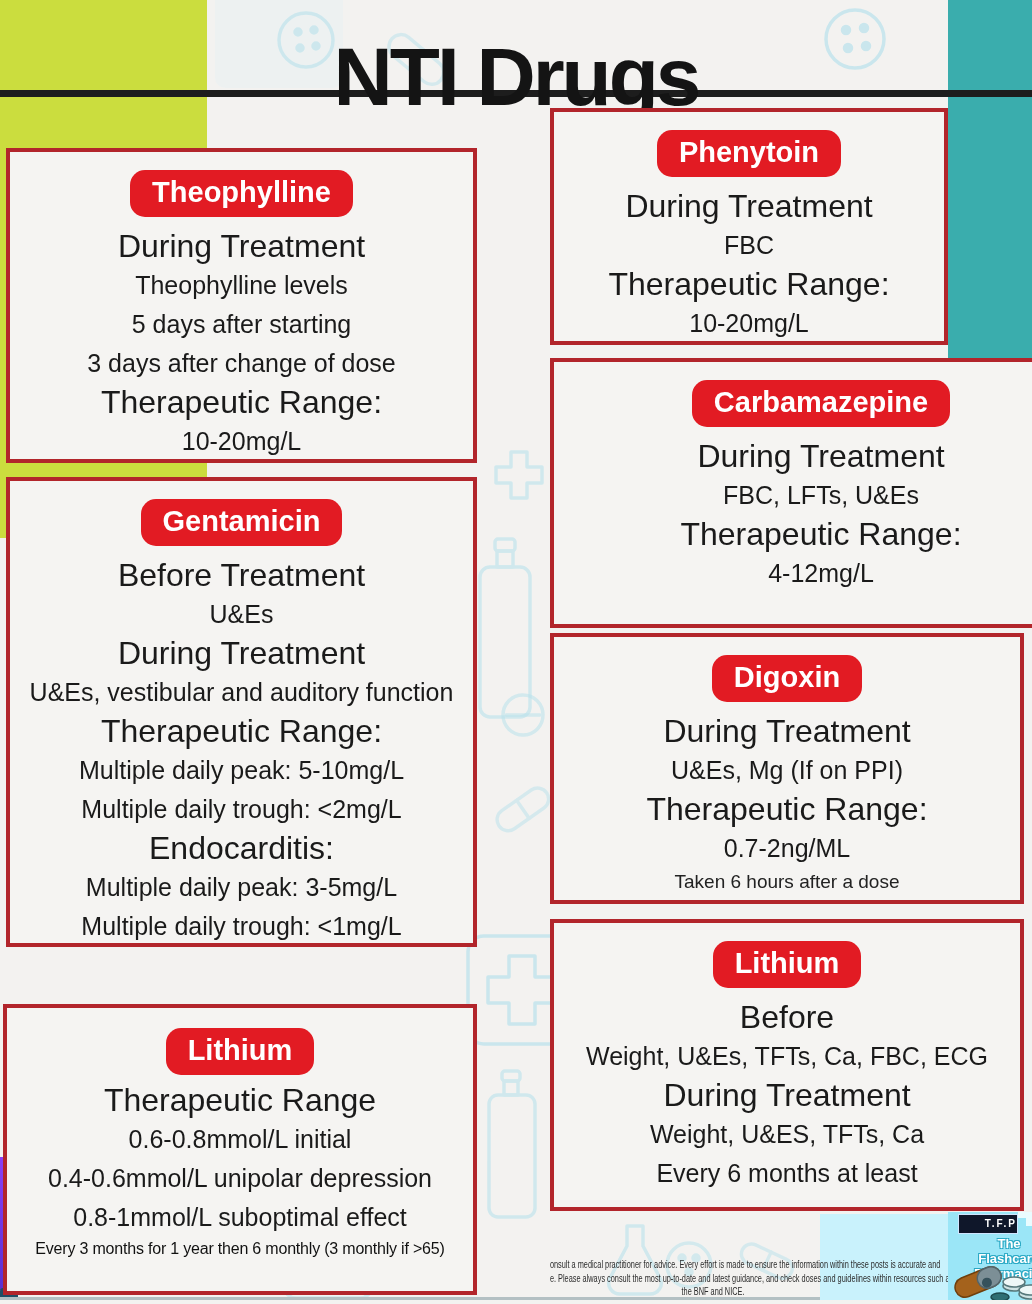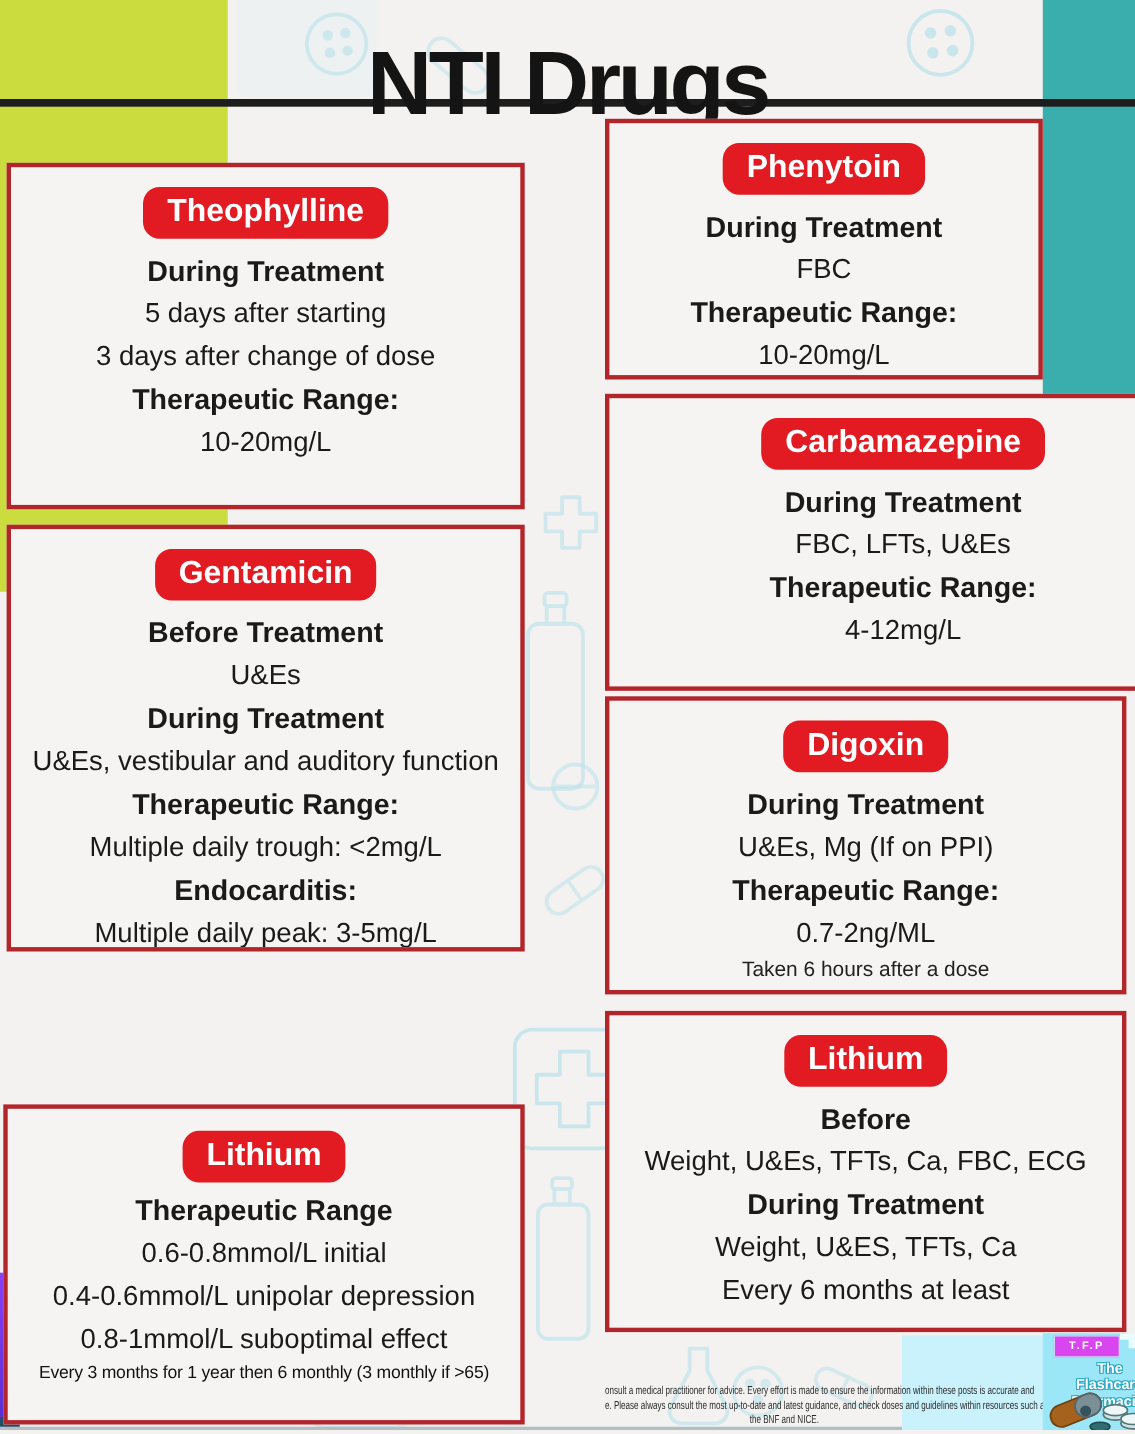--- a/index.html
+++ b/index.html
@@ -13,37 +13,37 @@
   
   .pat{position:absolute;z-index:0;}
   .pat svg{stroke:#b9e2ec;fill:none;stroke-width:3.5;stroke-linejoin:round;stroke-linecap:round;}
   
   .card{position:absolute;box-sizing:border-box;background:#f5f4f2;border:4px solid #b2252b;
         z-index:3;text-align:center;overflow:hidden;}
   .pill{display:inline-block;margin-top:18px;background:#e21b23;color:#ffffff;
         font-weight:bold;font-size:29px;padding:6px 22px 8px 22px;border-radius:15px;}
   .lines{margin-top:10px;padding:0 16px;}
   .ln{font-size:25px;line-height:39px;color:#1a1a1a;}
-  .ln.b{font-weight:bold;font-size:26px;}
+  .ln.b{font-weight:normal;font-size:32px;}
   .ln.s{font-size:19px;line-height:27px;color:#222;}
   .ln.tight{font-size:16px;line-height:24px;letter-spacing:-0.2px;white-space:nowrap;color:#111;}
   
   .purple-strip{position:absolute;left:0;top:1157px;width:7px;height:133px;z-index:1;
         background:linear-gradient(#8a3ff5,#5a2fd0);}
   .blob{position:absolute;left:0;top:1288px;width:18px;height:12px;background:#1f4f66;border-radius:3px;z-index:1;}
   .bottom-line{position:absolute;left:0;top:1297px;width:1032px;height:3px;background:#b3c0c3;z-index:1;}
   .cyan-light{position:absolute;left:820px;top:1214px;width:130px;height:86px;background:#c9f2fc;z-index:1;}
   .disclaimer{position:absolute;left:480px;top:1258px;width:466px;z-index:2;text-align:center;
         color:#2b2b2b;transform:scaleX(0.70);transform-origin:center;}
   .disc-ln{font-size:10.5px;line-height:13.5px;white-space:nowrap;font-weight:500;}
   .logo-card{position:absolute;left:948px;top:1212px;width:84px;height:88px;background:#9be6f7;
         z-index:4;overflow:hidden;}
-  .tfp-badge{position:absolute;left:10px;top:2px;width:58px;height:18px;background:#d946ef;
+  .tfp-badge{position:absolute;left:10px;top:2px;width:58px;height:18px;background:#0f172a;
         border:1px solid #cfe6ff;color:#fff;font-size:10px;font-weight:bold;letter-spacing:2px;
-        text-align:center;line-height:18px;}
+        text-align:right;line-height:18px;}
   .logo-text{position:absolute;left:6px;top:24px;width:110px;text-align:center;color:#ffffff;
         font-weight:bold;font-size:13px;line-height:15px;
         text-shadow:1px 1px 0 #2aa8c4,-1px 1px 0 #2aa8c4,1px -1px 0 #2aa8c4,-1px -1px 0 #2aa8c4;}
   .logo-pills{position:absolute;left:0px;top:44px;}
   .logo-cross{position:absolute;right:-8px;top:-8px;width:22px;height:22px;z-index:1;}
 </style>
 </head>
 <body>
 
 <div class="pat" style="left:213px;top:0;opacity:.45">
@@ -148,35 +148,37 @@
 <div class="blob"></div>
 <div class="bottom-line"></div>
 <div class="cyan-light"></div>
 
 <h1 class="page-title">NTI Drugs</h1>
 
 <section class="card" style="left:6px;top:148px;width:471px;height:315px;">
   <div class="pill">Theophylline</div>
   <div class="lines">
     <div class="ln b">During Treatment</div>
+    <div class="ln">Theophylline levels</div>
     <div class="ln">5 days after starting</div>
     <div class="ln">3 days after change of dose</div>
     <div class="ln b">Therapeutic Range:</div>
     <div class="ln">10-20mg/L</div>
   </div>
 </section>
 
-<section class="card" style="left:6px;top:477px;width:471px;height:388px;text-align:center;">
+<section class="card" style="left:6px;top:477px;width:471px;height:470px;text-align:center;">
   <div class="pill">Gentamicin</div>
   <div class="lines">
     <div class="ln b">Before Treatment</div>
     <div class="ln">U&amp;Es</div>
     <div class="ln b">During Treatment</div>
     <div class="ln">U&amp;Es, vestibular and auditory function</div>
     <div class="ln b">Therapeutic Range:</div>
+    <div class="ln">Multiple daily peak: 5-10mg/L</div>
     <div class="ln">Multiple daily trough: &lt;2mg/L</div>
     <div class="ln b">Endocarditis:</div>
     <div class="ln">Multiple daily peak: 3-5mg/L</div>
     <div class="ln">Multiple daily trough: &lt;1mg/L</div>
   </div>
 </section>
 
 <section class="card" style="left:3px;top:1004px;width:474px;height:291px;">
   <div class="pill" style="margin-top:20px">Lithium</div>
   <div class="lines" style="margin-top:6px">

